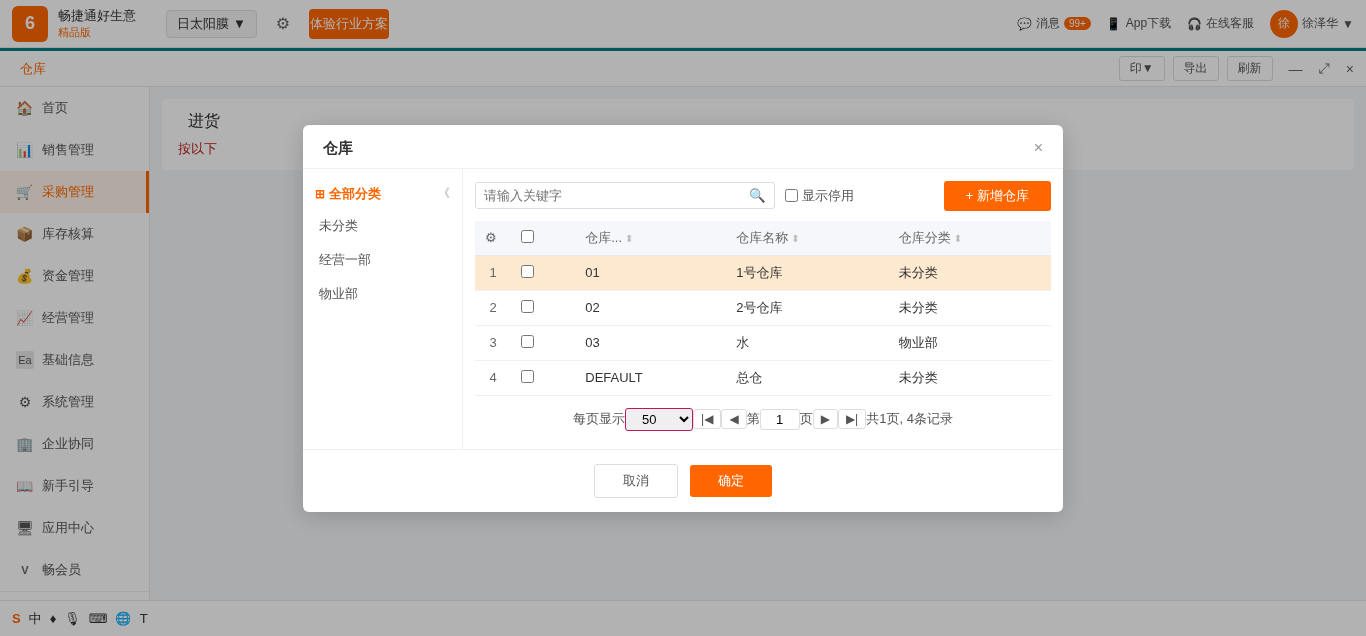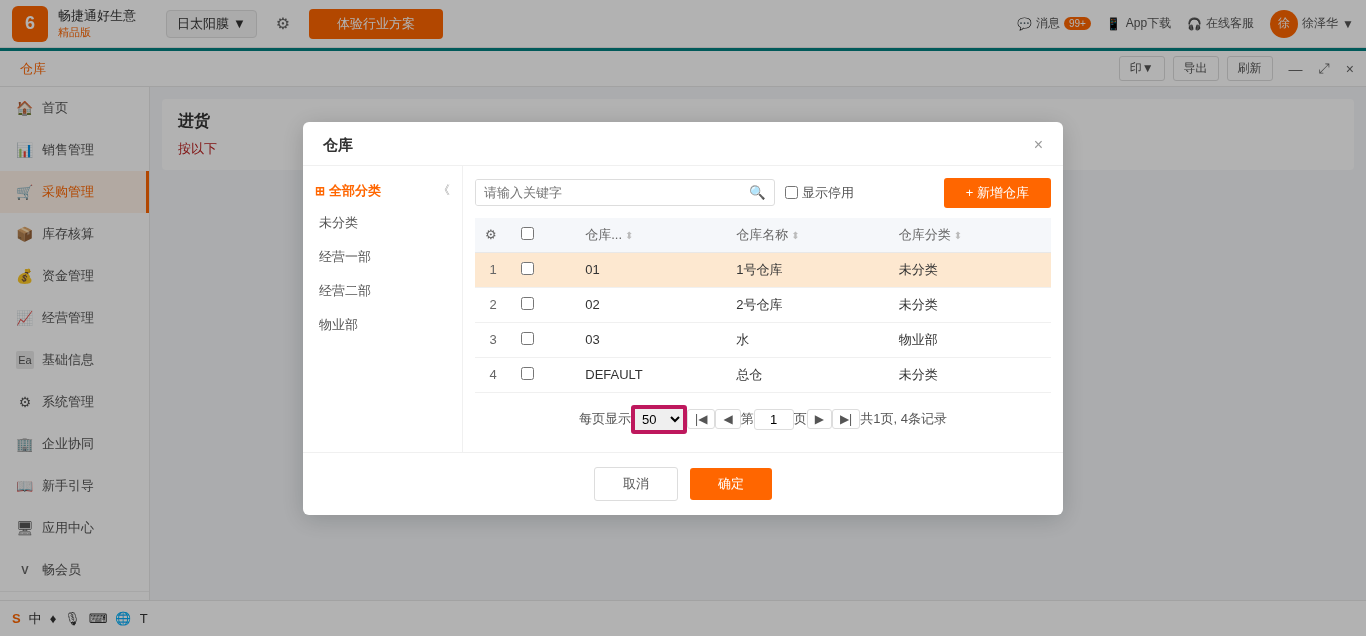--- a/index.html
+++ b/index.html
@@ -8,21 +8,21 @@
     
     .app-shell { display: flex; flex-direction: column; height: 636px; width: 1366px; }
 
     
     .topbar { height: 48px; background: #fff; display: flex; align-items: center; padding: 0 12px; border-bottom: 1px solid #e8e8e8; gap: 10px; }
     .topbar-logo { width: 36px; height: 36px; background: #f60; border-radius: 6px; display: flex; align-items: center; justify-content: center; color: #fff; font-size: 18px; font-weight: bold; }
     .topbar-brand { font-size: 13px; color: #333; line-height: 1.3; }
     .topbar-brand .sub { font-size: 11px; color: #f60; }
     .topbar-selector { display: flex; align-items: center; gap: 4px; background: #f5f5f5; border: 1px solid #e0e0e0; border-radius: 4px; padding: 4px 10px; cursor: pointer; margin-left: 20px; }
     .topbar-btn-gear { width: 32px; height: 32px; display: flex; align-items: center; justify-content: center; cursor: pointer; color: #666; font-size: 16px; }
-    .topbar-trial { background: #f60; color: #fff; border: none; border-radius: 4px; padding: 6px 28px; cursor: pointer; font-size: 13px; }
+    .topbar-trial { background: #f60; color: #fff; border: none; border-radius: 4px; padding: 6px 1px; cursor: pointer; font-size: 13px; }
     .topbar-right { margin-left: auto; display: flex; align-items: center; gap: 16px; }
     .topbar-right-item { display: flex; align-items: center; gap: 4px; cursor: pointer; color: #555; font-size: 12px; }
     .badge { background: #f60; color: #fff; border-radius: 10px; padding: 1px 5px; font-size: 10px; }
     .topbar-avatar { width: 28px; height: 28px; border-radius: 50%; background: #f60; display: flex; align-items: center; justify-content: center; color: #fff; font-size: 12px; }
 
     
     .subheader { height: 36px; background: #fff; border-bottom: 1px solid #e8e8e8; display: flex; align-items: center; padding: 0 12px; gap: 0; }
     .breadcrumb-item { color: #555; font-size: 13px; padding: 0 8px; }
     .breadcrumb-item.active { color: #f60; }
     .subheader-btn { background: #fff; border: 1px solid #ddd; border-radius: 3px; padding: 3px 10px; cursor: pointer; font-size: 12px; color: #555; display: flex; align-items: center; gap: 4px; }
@@ -34,21 +34,21 @@
     
     .sidebar { width: 150px; background: #fff; border-right: 1px solid #e8e8e8; display: flex; flex-direction: column; }
     .sidebar-item { display: flex; align-items: center; gap: 8px; padding: 12px 16px; cursor: pointer; color: #555; font-size: 13px; }
     .sidebar-item.active { background: #fff3e8; color: #f60; border-right: 3px solid #f60; }
     .sidebar-item .icon { width: 18px; height: 18px; display: flex; align-items: center; justify-content: center; font-size: 14px; }
     .sidebar-bottom { margin-top: auto; border-top: 1px solid #f0f0f0; display: flex; align-items: center; padding: 10px 16px; gap: 8px; cursor: pointer; }
 
     
     .content { flex: 1; background: #f5f7fa; padding: 12px; position: relative; overflow: auto; }
     .content-header { background: #fff; border-radius: 4px; padding: 12px 16px; margin-bottom: 10px; }
-    .content-title { font-size: 16px; font-weight: bold; margin-bottom: 8px; }
+    .content-title { font-size: 16px; font-weight: normal; margin-bottom: 8px; margin-left: 10px; }
     .filter-row { display: flex; align-items: center; gap: 10px; flex-wrap: wrap; }
     .filter-label { color: #b91c1c; font-size: 13px; }
 
     
     .overlay { position: fixed; top: 0; left: 0; width: 100%; height: 100%; background: rgba(0,0,0,0.3); z-index: 100; display: flex; align-items: center; justify-content: center; }
 
     
     .modal { background: #fff; border-radius: 6px; width: 760px; box-shadow: 0 4px 24px rgba(0,0,0,0.18); display: flex; flex-direction: column; max-height: 580px; }
     .modal-header { display: flex; align-items: center; justify-content: space-between; padding: 14px 20px 10px; border-bottom: 1px solid #f0f0f0; }
     .modal-title { font-size: 15px; font-weight: bold; }
@@ -77,21 +77,21 @@
     .modal-table thead tr { background: #f5f7fa; }
     .modal-table th { padding: 8px 10px; text-align: left; color: #666; font-weight: normal; border-bottom: 1px solid #e8e8e8; }
     .modal-table td { padding: 8px 10px; border-bottom: 1px solid #f0f0f0; }
     .modal-table tbody tr.selected { background: #fde8d0; }
     .modal-table .row-num { color: #666; text-align: center; }
     .col-icon { width: 36px; text-align: center; }
     .sort-icon { color: #bbb; margin-left: 3px; font-size: 10px; }
 
     
     .pagination { display: flex; align-items: center; justify-content: center; gap: 0; padding: 12px 0 6px; font-size: 13px; color: #555; }
-    .page-select { border: 4px solid #be185d; border-radius: 3px; padding: 2px 3px; font-size: 13px; }
+    .page-select { border: 1px solid #be185d; border-radius: 3px; padding: 2px 12px; font-size: 13px; }
     .page-btn { background: none; border: 1px solid #ddd; border-radius: 3px; padding: 2px 7px; cursor: pointer; color: #555; font-size: 12px; }
     .page-btn:disabled { color: #ccc; cursor: not-allowed; }
     .page-input { border: 1px solid #ddd; border-radius: 3px; padding: 2px 6px; width: 40px; text-align: center; font-size: 13px; }
 
     
     .modal-footer { display: flex; align-items: center; justify-content: center; gap: 12px; padding: 14px 20px; border-top: 1px solid #f0f0f0; }
     .cancel-btn { background: #fff; border: 1px solid #ddd; border-radius: 3px; padding: 7px 28px; cursor: pointer; font-size: 13px; color: #555; }
     .confirm-btn { background: #f60; color: #fff; border: none; border-radius: 3px; padding: 7px 28px; cursor: pointer; font-size: 13px; }
 
     
@@ -251,21 +251,20 @@
       <div class="cat-sidebar">
         <div class="cat-header">
           <span class="cat-header-label">
             <span style="font-size:12px;">⊞</span>
             <span>全部分类</span>
           </span>
           <span class="cat-collapse">《</span>
         </div>
         <div class="cat-item">未分类</div>
         <div class="cat-item">经营一部</div>
-        <div class="cat-item">经营二部</div>
         <div class="cat-item">物业部</div>
       </div>
 
       <div class="modal-main">
 
         <div class="modal-toolbar">
           <div class="search-box">
             <input type="text" placeholder="请输入关键字" style="">
             <button class="search-btn">🔍</button>
           </div>

